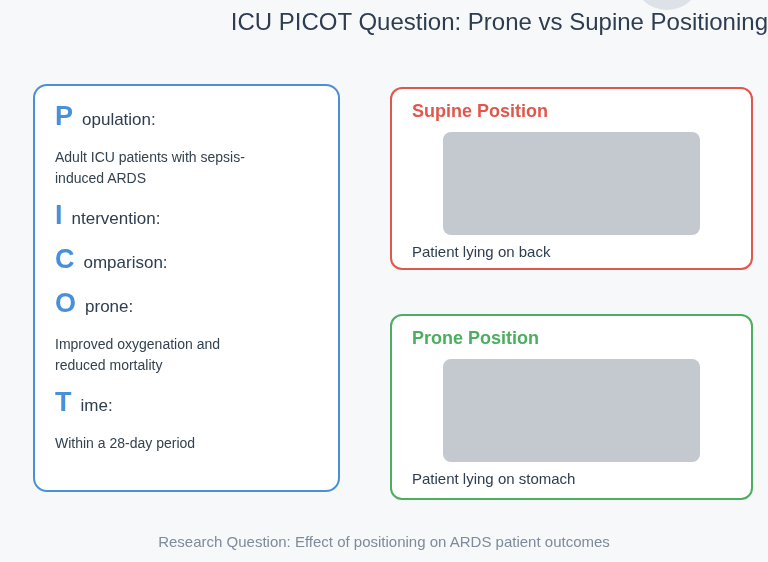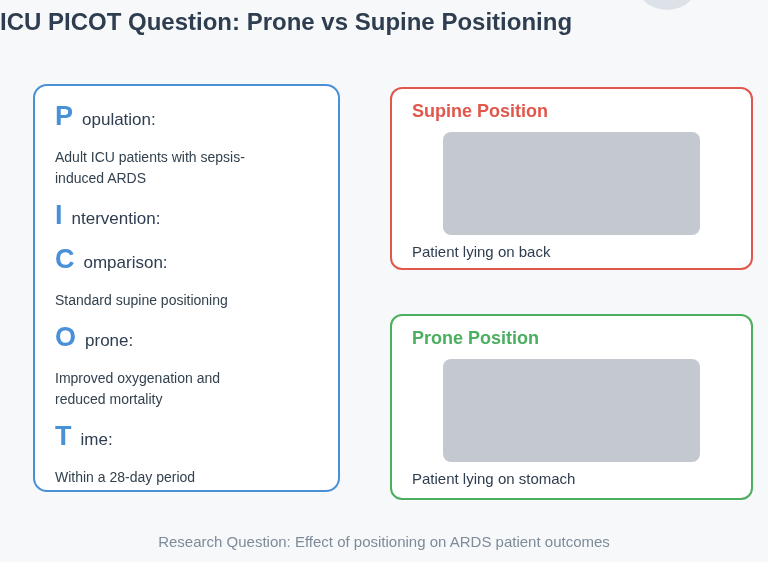--- a/index.html
+++ b/index.html
@@ -13,23 +13,23 @@
   .deco-circle {
     position: absolute;
     left: 634px; top: -54px;
     width: 66px; height: 64px;
     border-radius: 50%;
     background: #dde2e9;
   }
   .page-title {
     position: absolute;
     top: 8px; left: 0; right: 0;
-    text-align: left;
+    text-align: right;
     font-size: 24px;
-    font-weight: bold;
+    font-weight: normal;
     color: #2e3d4f;
   }
   
   .picot-panel {
     position: absolute;
     left: 33px; top: 84px;
     width: 307px; height: 408px;
     background: #ffffff;
     border: 2px solid #4a90d9;
     border-radius: 14px;
@@ -101,21 +101,20 @@
     <div class="picot-heading"><span class="big-letter">P</span><span class="picot-term">opulation:</span></div>
     <div class="picot-desc">Adult ICU patients with sepsis-induced ARDS</div>
   </div>
 
   <div class="picot-item">
     <div class="picot-heading"><span class="big-letter">I</span><span class="picot-term">ntervention:</span></div>
   </div>
 
   <div class="picot-item">
     <div class="picot-heading"><span class="big-letter">C</span><span class="picot-term">omparison:</span></div>
-    <div class="picot-desc">Standard supine positioning</div>
   </div>
 
   <div class="picot-item">
     <div class="picot-heading"><span class="big-letter">O</span><span class="picot-term">prone:</span></div>
     <div class="picot-desc">Improved oxygenation and reduced mortality</div>
   </div>
 
   <div class="picot-item">
     <div class="picot-heading"><span class="big-letter">T</span><span class="picot-term">ime:</span></div>
     <div class="picot-desc">Within a 28-day period</div>

